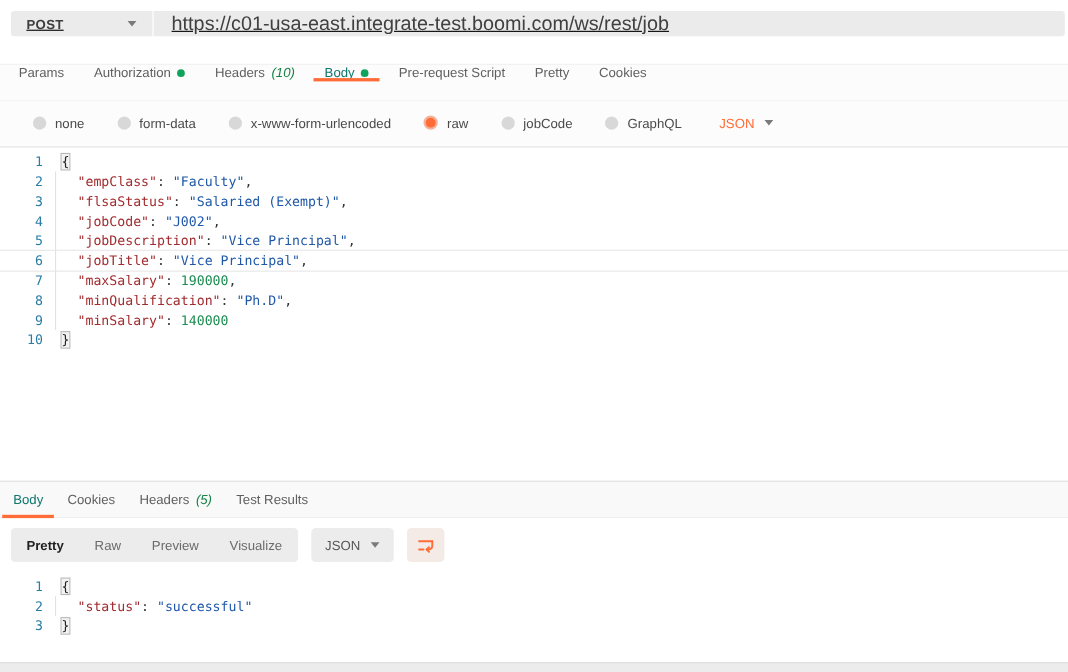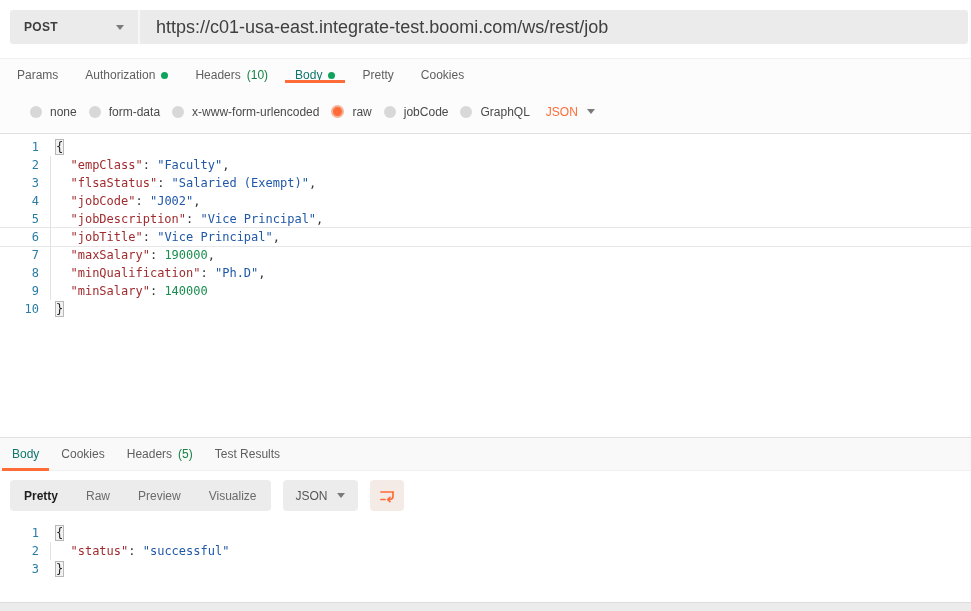--- a/index.html
+++ b/index.html
@@ -2,47 +2,47 @@
 <html><head>
 <meta charset="utf-8">
 <style>
   * { margin:0; padding:0; box-sizing:content-box; }
   html,body { background:#fff; }
   #app {
     position:relative; width:971px; height:611px; overflow:hidden;
     font-family:"Liberation Sans", sans-serif; background:#ffffff;
   }
   
-  .request-bar { position:absolute; top:10px; left:10px; right:3px; height:34px; display:flex; }
+  .request-bar { position:absolute; top:10px; left:10px; right:3px; height:23px; display:flex;text-decoration:underline; }
   .method-box {
     width:100px; background:#ebebeb; border-radius:3px 0 0 3px;
     display:flex; align-items:center; justify-content:space-between;
     padding:0 14px; font-size:12px; font-weight:700; color:#3d3d3d; letter-spacing:.3px;
     border-right:2px solid #f7f7f7; cursor:pointer;
   }
   .url-box {
     flex:1; background:#ebebeb; border-radius:0 3px 3px 0;
     display:flex; align-items:center; padding:0 16px; font-size:18px; color:#404040;
   }
   .chev { width:0; height:0; border-left:4px solid transparent; border-right:4px solid transparent; border-top:5px solid #7a7a7a; }
   
   .req-tabs {
     position:absolute; top:58px; left:0; right:0; height:32px;
     background:#fcfcfc; border-top:1px solid #f1f1f1; border-bottom:5px solid #a3a3a3;
-    display:flex; align-items:center; padding-left:17px; gap:27px; font-size:12px; color:#5f5f5f;
+    display:flex; align-items:flex-start; padding-left:17px; gap:27px; font-size:12px; color:#5f5f5f;
   }
   .tab { position:relative; display:flex; align-items:center; gap:6px; cursor:pointer; }
   .tab.active { color:#0f766e; }
   .tab.active::after { content:''; position:absolute; left:-10px; right:-10px; bottom:-1px; height:3px; background:#ff6c37; }
   .dot { width:7px; height:7px; border-radius:50%; background:#10a35c; }
-  .count { color:#168244; }
+  .count { color:#168244;font-style:italic; }
   
   .body-type-row {
     position:absolute; top:91px; left:0; right:0; height:41px; background:#fcfcfc;
-    display:flex; align-items:center; padding-left:30px; gap:12px; font-size:12px; color:#4a4a4a;
+    display:flex; align-items:center; padding-left:30px; gap:30px; font-size:12px; color:#4a4a4a;
   }
   .radio-opt { display:flex; align-items:center; gap:8px; cursor:pointer; }
   .rdot { width:12px; height:12px; border-radius:50%; background:#d8d8d8; }
   .rdot.sel { background:#ff6c37; border:2px solid #f3b398; width:9px; height:9px; }
   .lang-select { display:flex; align-items:center; gap:9px; cursor:pointer; margin-left:4px; }
   .lang-label { color:#ff6c37; font-size:12px; }
   
   .editor {
     position:absolute; left:0; right:0; background:#fff;
     font-family:"DejaVu Sans Mono","Liberation Mono",monospace; font-size:12px;
@@ -103,20 +103,23 @@
     </div>
     <div class="tab">
       <span>Headers</span>
       <span class="count">(10)</span>
     </div>
     <div class="tab active">
       <span>Body</span>
       <span class="dot"></span>
     </div>
     <div class="tab">
+      <span>Pre-request Script</span>
+    </div>
+    <div class="tab">
       <span>Pretty</span>
     </div>
     <div class="tab">
       <span>Cookies</span>
     </div>
   </div>
 
   <div class="body-type-row">
     <div class="radio-opt">
       <span class="rdot"></span>

